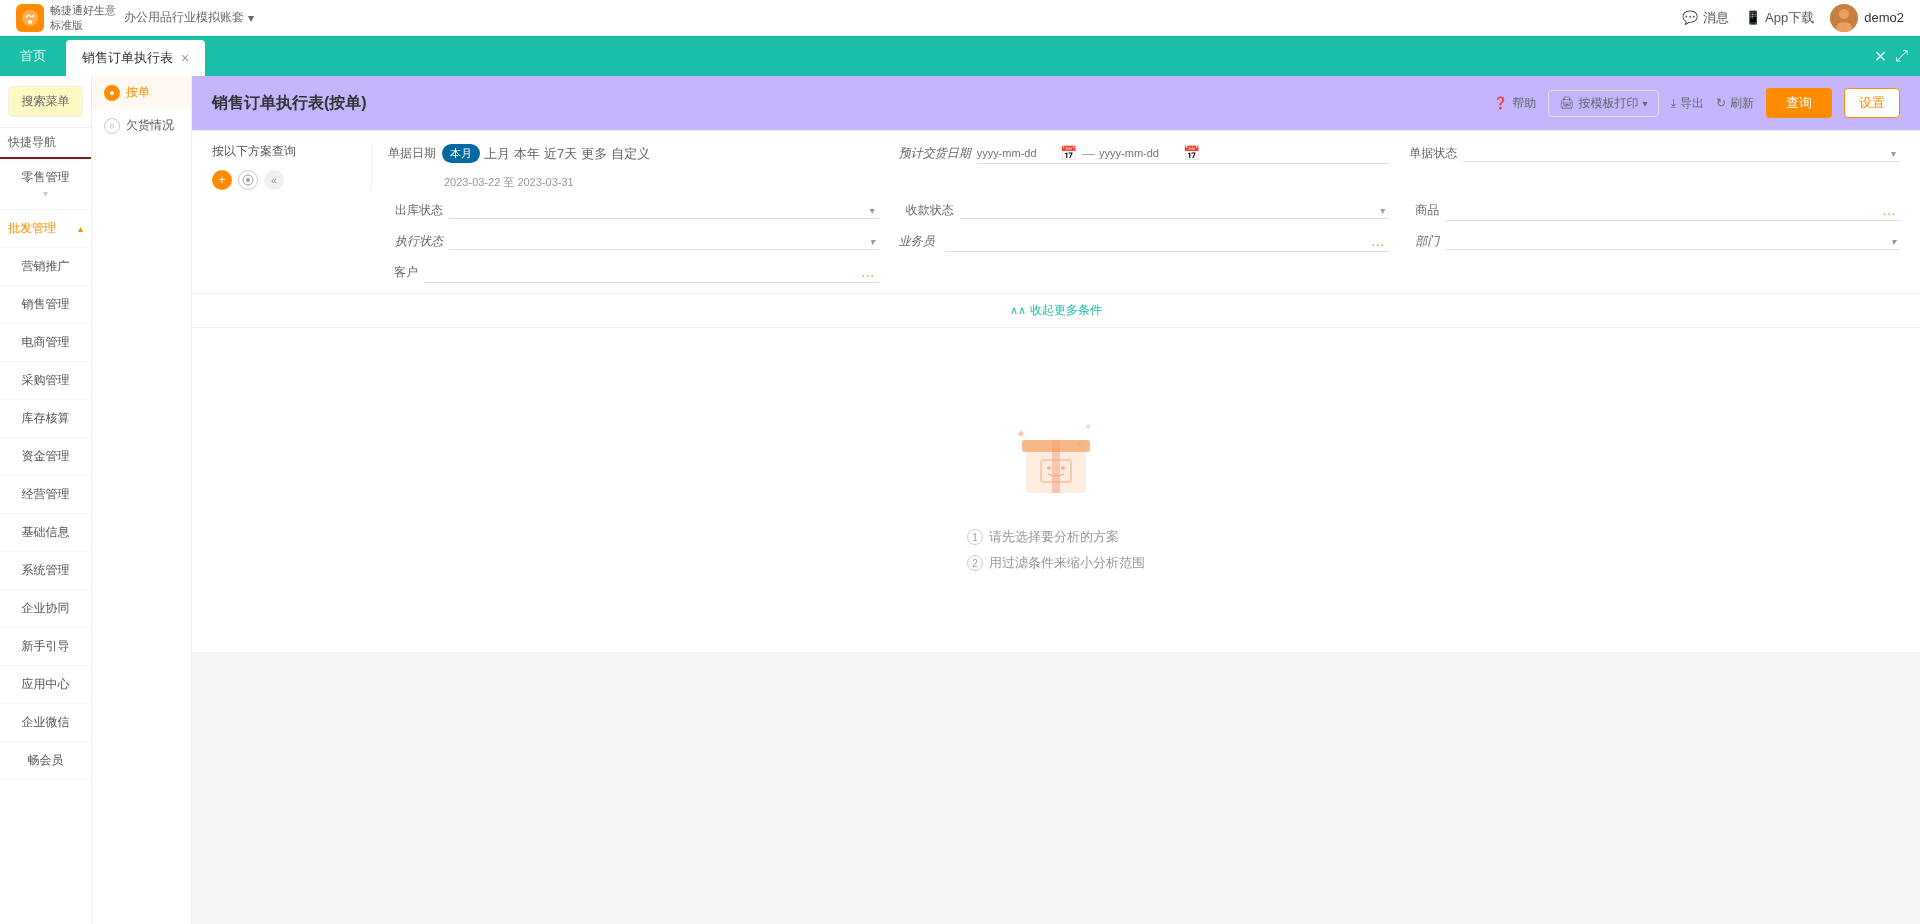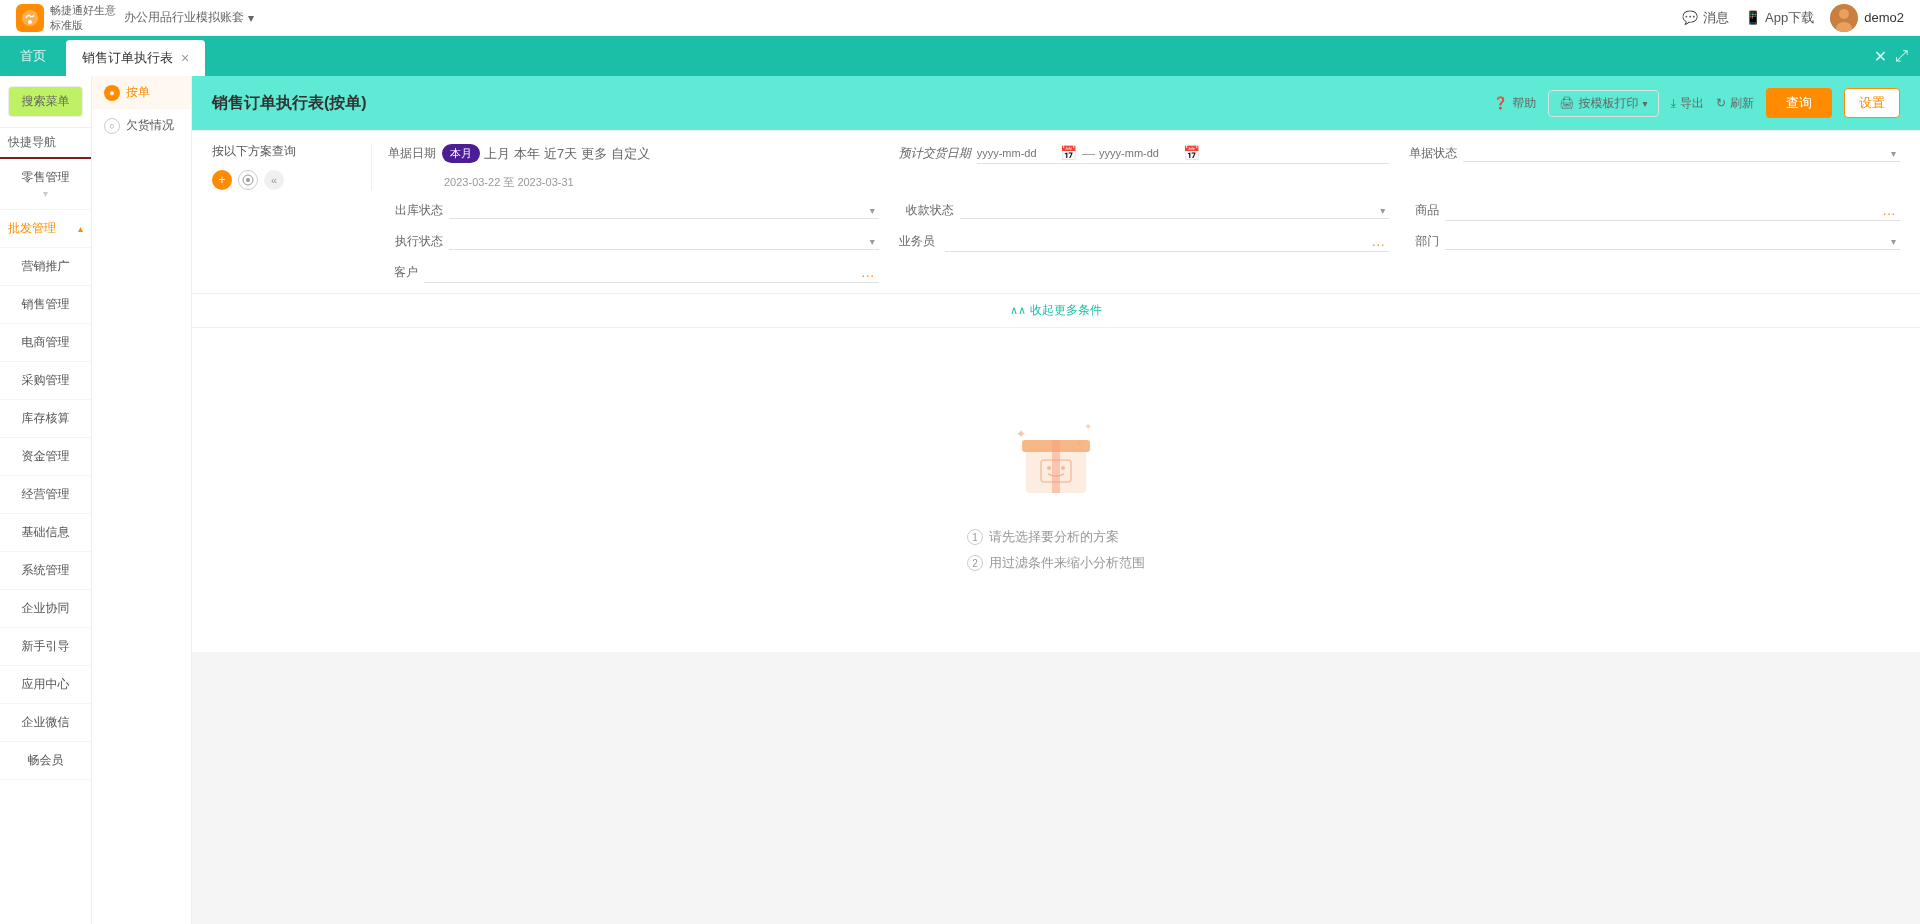--- a/index.html
+++ b/index.html
@@ -23,52 +23,52 @@
     .tab-close { color: #999; cursor: pointer; font-size: 14px; }
     .tabbar-right { margin-left: auto; display: flex; align-items: center; gap: 8px; padding-right: 12px; }
     .tabbar-icon-btn { color: rgba(255,255,255,0.85); font-size: 16px; cursor: pointer; display: flex; align-items: center; }
 
     
     .main-layout { display: flex; flex: 1; overflow: hidden; }
 
     
     .sidebar { width: 92px; background: #fff; border-right: 1px solid #eee; display: flex; flex-direction: column; overflow-y: auto; flex-shrink: 0; }
     .sidebar-search { padding: 10px 8px; border-bottom: 1px solid #f0f0f0; }
-    .sidebar-search-btn { width: 100%; padding: 6px 0; background: #bef264; border: 1px solid #eee; border-radius: 4px; text-align: center; color: #666; font-size: 12px; cursor: pointer; }
+    .sidebar-search-btn { width: 100%; padding: 6px 0; background: #fef9c3; border: 1px solid #eee; border-radius: 4px; text-align: center; color: #666; font-size: 12px; cursor: pointer; }
     .sidebar-quick-nav { padding: 6px 8px; display: flex; align-items: center; gap: 4px; font-size: 12px; color: #666; cursor: pointer; border-bottom: 2px solid #7f1d1d; }
     .sidebar-item { padding: 10px 8px; display: flex; align-items: center; justify-content: center; flex-direction: column; font-size: 12px; color: #555; cursor: pointer; border-bottom: 1px solid #f5f5f5; gap: 2px; }
 
     
     .sub-sidebar { width: 100px; background: #fff; border-right: 1px solid #eee; flex-shrink: 0; overflow-y: auto; }
     .sub-item-icon { width: 16px; height: 16px; border-radius: 50%; display: flex; align-items: center; justify-content: center; font-size: 10px; }
     .sub-item-icon.orange { background: #ff8c00; color: white; }
     .sub-item-icon.gray { border: 1px solid #ccc; color: #999; }
 
     
     .content { flex: 1; overflow-y: auto; background: #f5f5f5; }
 
     
-    .page-header { padding: 12px 20px; display: flex; align-items: center; justify-content: space-between; border-bottom: 1px solid #f0f0f0; background: #5eead4; }
+    .page-header { padding: 12px 20px; display: flex; align-items: center; justify-content: space-between; border-bottom: 1px solid #f0f0f0; background: #c4b5fd; }
     .page-title { font-size: 16px; font-weight: 600; color: #333; }
     .page-actions { display: flex; align-items: center; gap: 12px; }
     .action-btn { display: flex; align-items: center; gap: 4px; font-size: 12px; color: #666; cursor: pointer; }
     .print-btn { display: flex; align-items: center; gap: 4px; font-size: 12px; color: #666; cursor: pointer; border: 1px solid #e0e0e0; padding: 4px 10px; border-radius: 4px; }
     .query-btn { background: #ff8c00; color: white; border: none; padding: 6px 20px; border-radius: 4px; font-size: 13px; cursor: pointer; }
     .set-btn { background: #fff; color: #ff8c00; border: 1px solid #ff8c00; padding: 5px 14px; border-radius: 4px; font-size: 13px; cursor: pointer; }
 
     
     .filter-area { background: #fff; border-bottom: 1px solid #f0f0f0; }
     .btn-icon-sm { width: 20px; height: 20px; border-radius: 50%; display: flex; align-items: center; justify-content: center; font-size: 12px; cursor: pointer; }
     .btn-icon-sm.orange { background: #ff8c00; color: white; }
     .btn-icon-sm.gray-border { border: 1px solid #ccc; color: #999; }
     .btn-icon-sm.gray-fill { background: #f0f0f0; color: #999; }
     .date-input { border: none; outline: none; font-size: 11px; width: 80px; color: #333; background: transparent; }
     .date-icon { color: #ff8c00; font-size: 14px; cursor: pointer; }
     .date-sep { color: #999; }
-    .filter-tag { background: #4c1d95; color: white; padding: 2px 8px; border-radius: 10px; font-size: 11px; cursor: pointer; }
+    .filter-tag { background: #0369a1; color: white; padding: 2px 8px; border-radius: 10px; font-size: 11px; cursor: pointer; }
     .date-filter-btn { color: #666; cursor: pointer; }
     .collapse-btn { display: flex; align-items: center; gap: 4px; color: #1bbfa7; font-size: 12px; cursor: pointer; padding: 8px; justify-content: center; border-top: 1px solid #f0f0f0; }
 
     
     .empty-state { display: flex; flex-direction: column; align-items: center; justify-content: center; padding: 80px 20px; background: #fff; }
     .empty-text-list { list-style: none; display: flex; flex-direction: column; gap: 8px; align-items: flex-start; }
     .empty-text-list li { display: flex; align-items: center; gap: 6px; color: #999; font-size: 13px; }
     .empty-num { width: 16px; height: 16px; border-radius: 50%; border: 1px solid #ccc; display: flex; align-items: center; justify-content: center; font-size: 10px; color: #999; flex-shrink: 0; }
 
     
@@ -313,21 +313,21 @@
             </div>
             <div style="display:flex;align-items:center;gap:6px;">
               <span style="font-size:12px;color:#666;white-space:nowrap;width:30px;text-align:right;">商品</span>
               <div style="display:flex;align-items:center;justify-content:space-between;flex:1;border-bottom:1px solid #e0e0e0;padding:2px 4px;">
                 <span style="font-size:12px;color:#ccc;"></span>
                 <span style="color:#ff8c00;font-size:14px;">…</span>
               </div>
             </div>
           </div>
 
-          <div style="display:grid;grid-template-columns:repeat(3,1fr);gap:10px 20px;margin-bottom:10px;">
+          <div style="display:grid;grid-template-columns:repeat(3,1fr);gap:10px 20px;margin-bottom:10px;font-style:italic;">
             <div style="display:flex;align-items:center;gap:6px;">
               <span style="font-size:12px;color:#666;white-space:nowrap;width:55px;text-align:right;">执行状态</span>
               <div style="display:flex;align-items:center;justify-content:space-between;flex:1;border-bottom:1px solid #e0e0e0;padding:2px 4px;">
                 <span style="font-size:12px;color:#ccc;"></span>
                 <span style="font-size:10px;color:#999;">▾</span>
               </div>
             </div>
             <div style="display:flex;align-items:center;gap:6px;">
               <span style="font-size:12px;color:#666;white-space:nowrap;width:40px;text-align:left;">业务员</span>
               <div style="display:flex;align-items:center;justify-content:space-between;flex:1;border-bottom:1px solid #e0e0e0;padding:2px 4px;">

